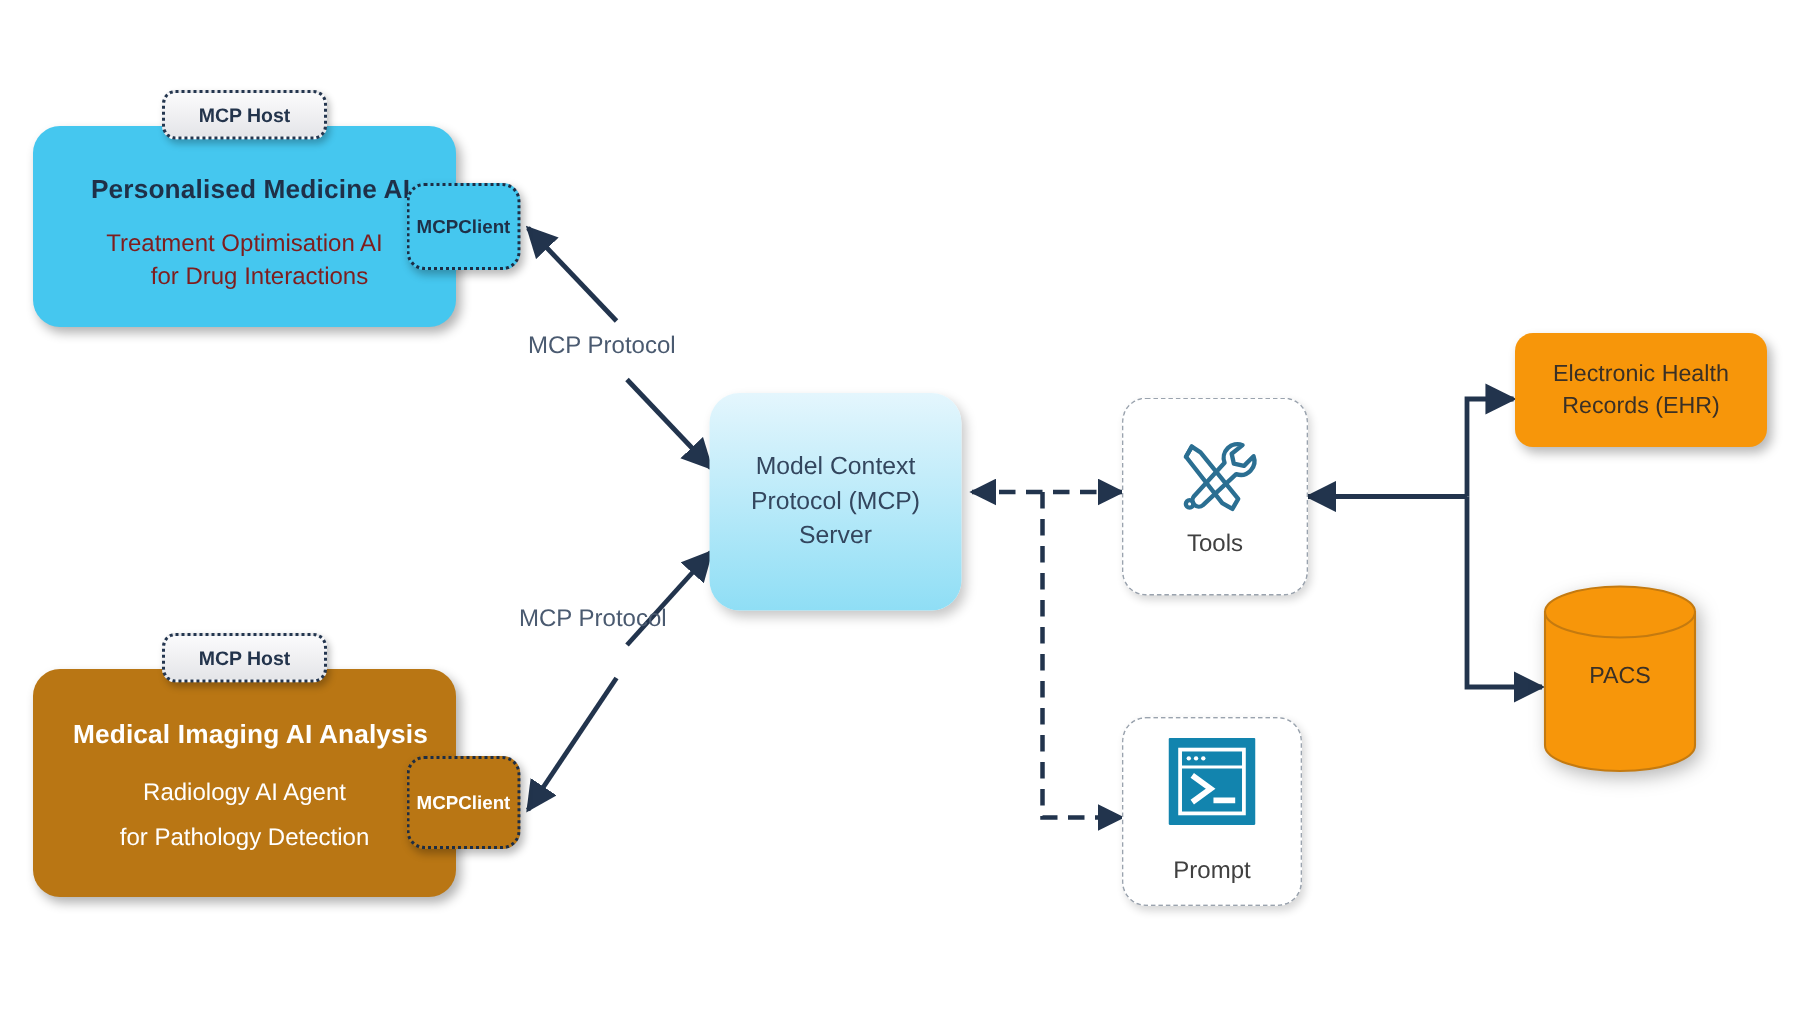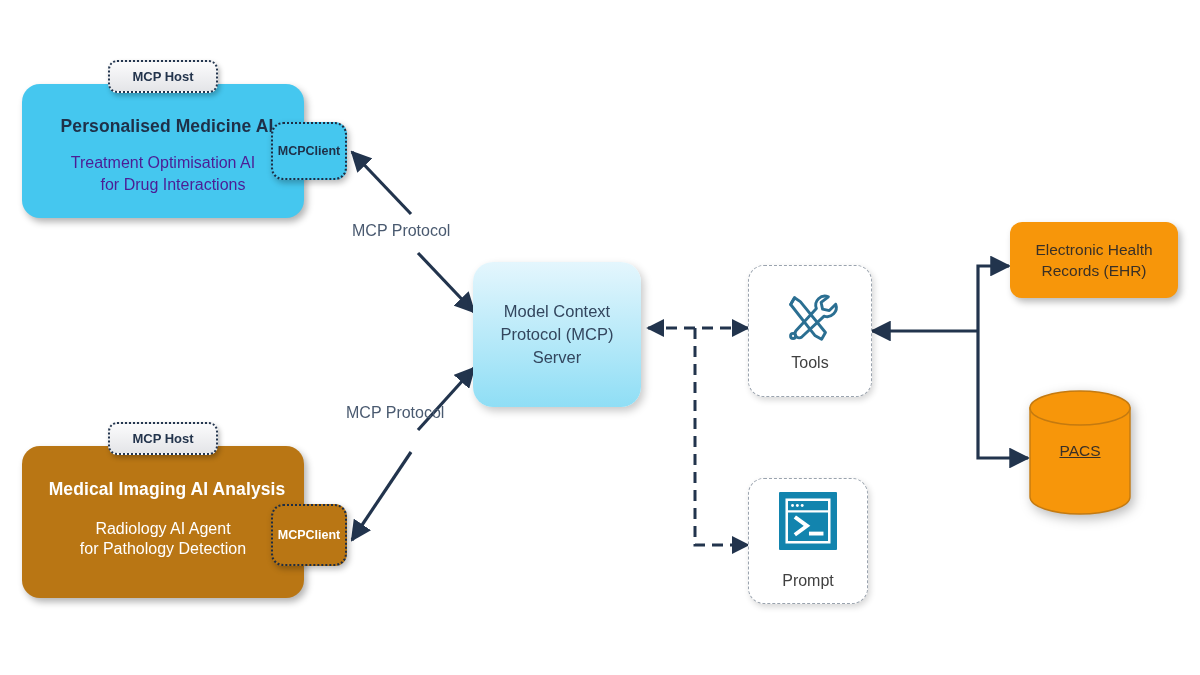--- a/index.html
+++ b/index.html
@@ -49,21 +49,21 @@
   }
   .host-title.dark { color: #1f3048; }
   .host-title.light { color: #ffffff; }
   .host-sub {
     position: absolute;
     left: 0; right: 0;
     text-align: center;
     font-size: 16px;
     line-height: 22px;
   }
-  .host-sub.dark { color: #4c1d95; }
+  .host-sub.dark { color: #7f1d1d; }
   .host-sub.light { color: #ffffff; }
 
   
   .host-badge {
     position: absolute;
     display: flex;
     align-items: center;
     justify-content: center;
     border-radius: 9px;
     border: 2.5px dotted #24364f;
@@ -152,21 +152,20 @@
     position: absolute;
     filter: drop-shadow(3px 4px 6px rgba(0,0,0,0.28));
   }
   .cyl-label {
     position: absolute;
     left: 0; right: 0;
     text-align: center;
     font-size: 15.5px;
     color: #3a3026;
     pointer-events: none;
-    text-decoration: underline;
   }
 
   
   .edge-label {
     position: absolute;
     font-size: 16px;
     color: #4a5a70;
     white-space: nowrap;
   }
 </style>
@@ -221,21 +220,21 @@
   </div>
 
   <div class="client-badge cyan" style="left:271px; top:122px; width:76px; height:58px;">
     <span>MCP</span>
     <span>Client</span>
   </div>
 
   <div class="host-card orange" style="left:22px; top:446px; width:282px; height:152px;">
     <div class="host-title light" style="top:33px;">Medical Imaging AI Analysis</div>
     <div class="host-sub light" style="top:72px;">Radiology AI Agent</div>
-    <div class="host-sub light" style="top:92px;">for Pathology Detection</div>
+    <div class="host-sub light" style="top:102px;">for Pathology Detection</div>
   </div>
 
   <div class="host-badge" style="left:108px; top:422px; width:110px; height:33px;">
     <span>MCP Host</span>
   </div>
 
   <div class="client-badge orange" style="left:271px; top:504px; width:76px; height:62px;">
     <span>MCP</span>
     <span>Client</span>
   </div>

